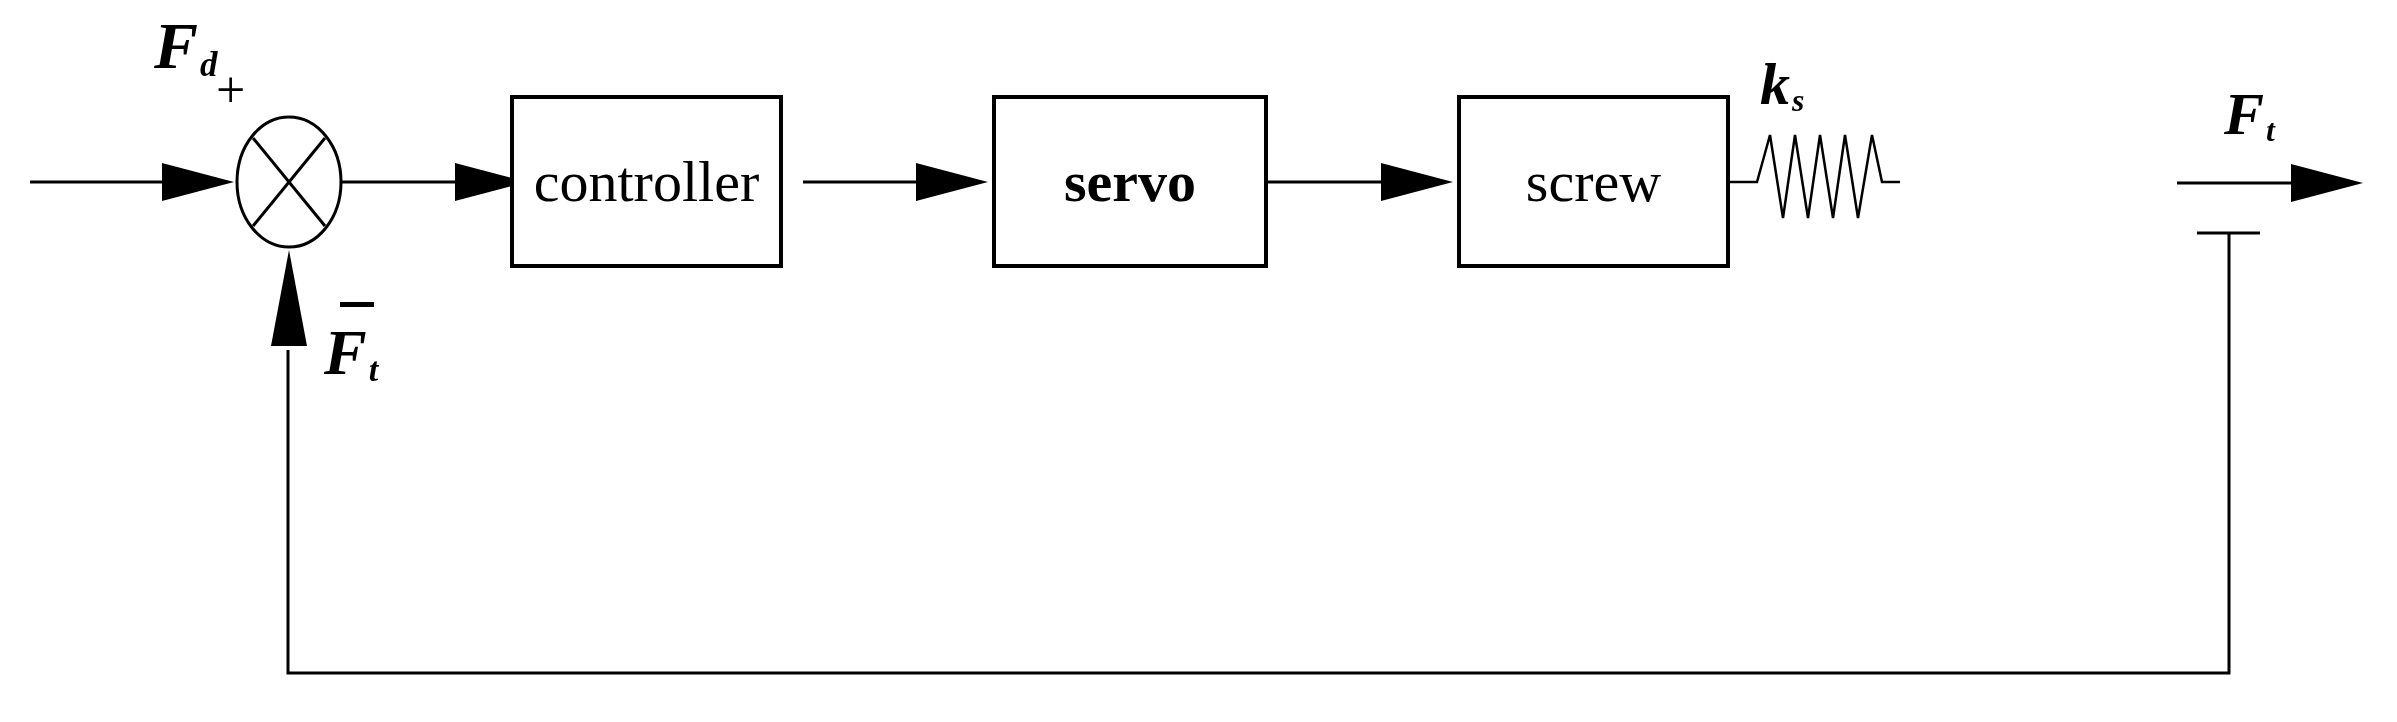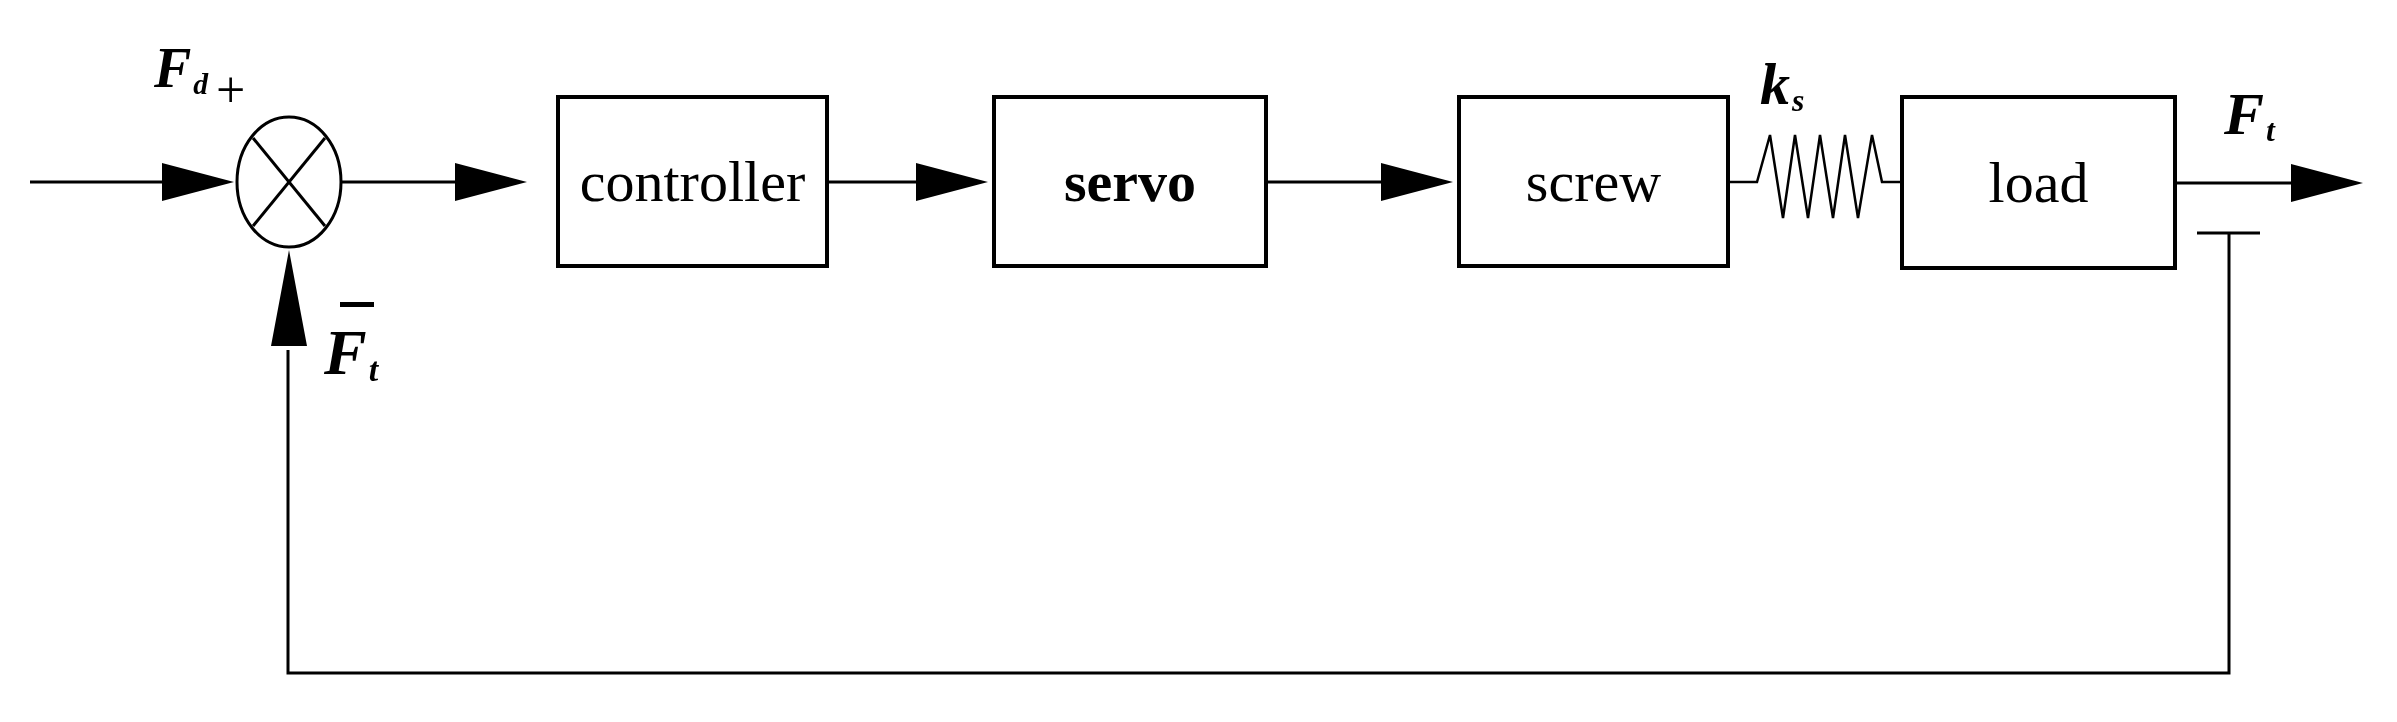--- a/index.html
+++ b/index.html
@@ -29,39 +29,39 @@
     display: flex;
     flex-direction: column;
     align-items: center;
     justify-content: center;
     text-align: center;
     font-size: 58px;
     line-height: 1.3;
     font-weight: 400;
     color: #000000;
   }
-  .block-controller { left: 556px; top: 95px;  width: 273px; height: 173px; }
+  .block-controller { left: 510px; top: 95px;  width: 273px; height: 173px; }
   .block-servo      { left: 992px; top: 95px;  width: 276px; height: 173px; font-weight: bold; }
   .block-screw      { left: 1457px; top: 95px; width: 273px; height: 173px; justify-content: center; }
   .block-load       { left: 1900px; top: 95px; width: 277px; height: 175px; }
 
   .sig {
     position: absolute;
     font-style: italic;
     font-weight: bold;
     white-space: nowrap;
     color: #000000;
   }
   .sig .sub {
     display: inline-block;
     font-size: 0.53em;
     transform: translateY(0.22em);
     margin-left: 2px;
   }
-  .sig-input    { left: 154px;  top: 36px; font-size: 56px; }
+  .sig-input    { left: 154px;  top: 8px; font-size: 66px; }
   .sig-ks       { left: 1760px; top: 26px; font-size: 60px; margin-top: 24px; }
   .sig-output   { left: 2224px; top: 80px; font-size: 60px; }
   .sig-feedback { left: 324px;  top: 316px; font-size: 64px; }
 
   .plus-sign {
     position: absolute;
     left: 216px;
     top: 60px;
     font-size: 52px;
     font-weight: 400;
@@ -116,23 +116,20 @@
   </div>
 
   <div class="block block-servo">
     <span>servo</span>
   </div>
 
   <div class="block block-screw">
     <span>screw</span>
   </div>
 
-  <div class="block block-load">
-    <span>load</span>
-  </div>
 
   <div class="sig sig-input">
     <span>F</span><span class="sub">d</span>
   </div>
 
   <div class="plus-sign">+</div>
 
   <div class="sig sig-ks">
     <span>k</span><span class="sub">s</span>
   </div>

